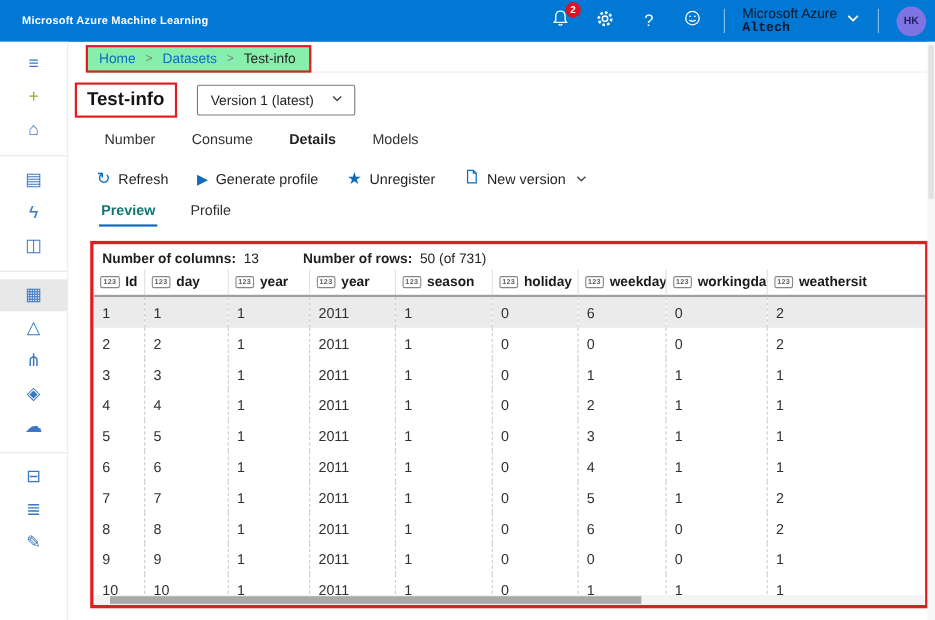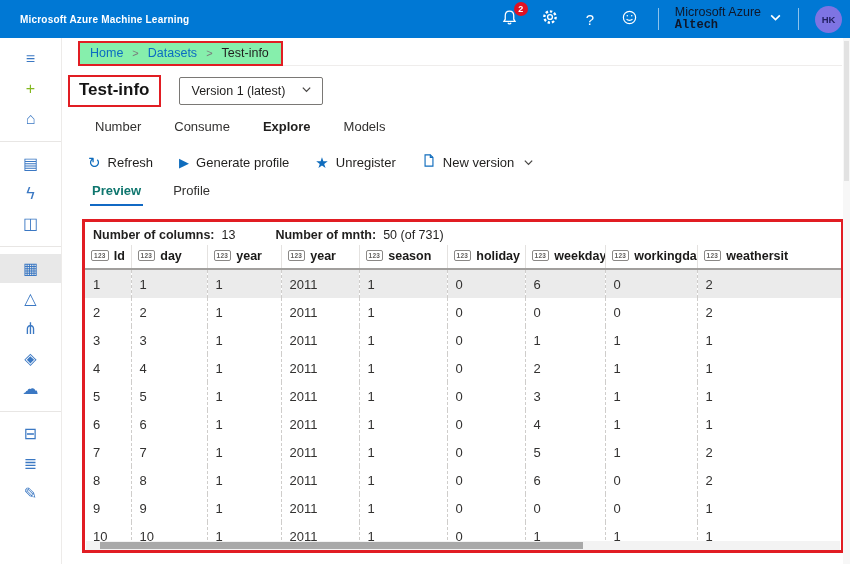--- a/index.html
+++ b/index.html
@@ -227,21 +227,21 @@
           <svg width="11" height="11" viewBox="0 0 12 12" fill="none" stroke="#484644" stroke-width="1.4">
             <path d="M2 4 l4 4 4-4"></path>
           </svg>
         </span>
       </div>
     </div>
 
     <nav class="tabs-row">
       <span class="tab">Number</span>
       <span class="tab">Consume</span>
-      <span class="tab active">Explore</span>
+      <span class="tab active">Details</span>
       <span class="tab">Models</span>
     </nav>
 
     <div class="toolbar">
       <div class="tool-btn">
         <span class="tool-glyph refresh">↻</span>
         <span>Refresh</span>
       </div>
       <div class="tool-btn">
         <span class="tool-glyph">▶</span>
@@ -270,21 +270,21 @@
     <div class="subtabs">
       <span class="subtab active">Preview</span>
       <span class="subtab">Profile</span>
     </div>
 
     <section class="preview-box">
       <div class="stats-row">
         <span class="stat-label">Number of columns:</span>
         <span class="stat-value">13</span>
         <span class="stat-gap"></span>
-        <span class="stat-label">Number of mnth:</span>
+        <span class="stat-label">Number of rows:</span>
         <span class="stat-value">50 (of 731)</span>
       </div>
       <table class="preview">
         <colgroup>
             <col style="width: 46px;">
             <col style="width: 76px;">
             <col style="width: 74px;">
             <col style="width: 78px;">
             <col style="width: 88px;">
             <col style="width: 78px;">

